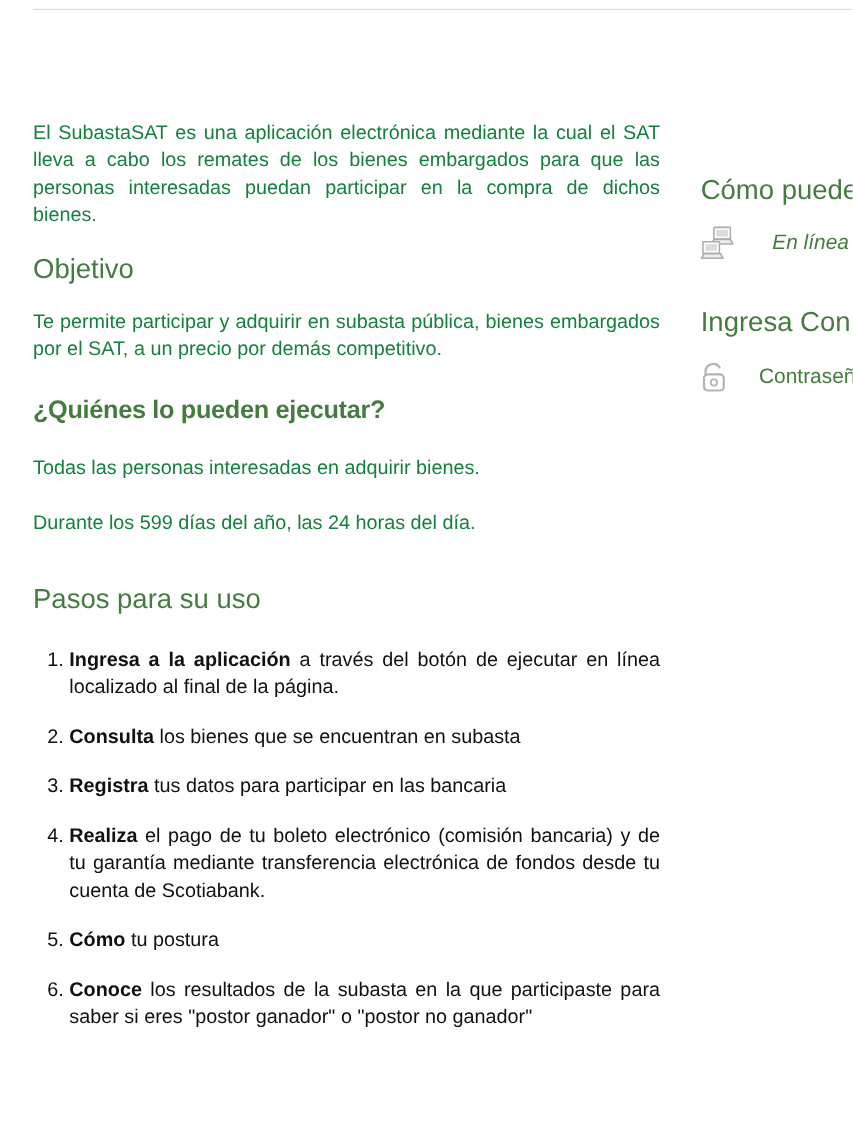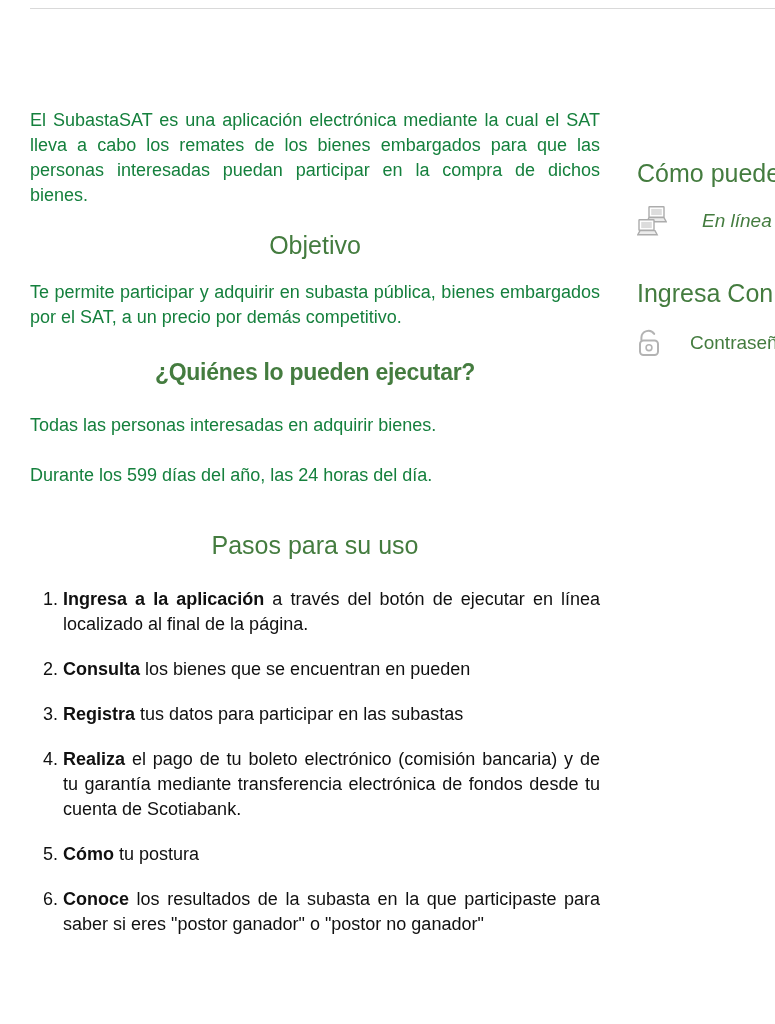--- a/index.html
+++ b/index.html
@@ -50,31 +50,29 @@
     line-height: 25px;
     color: #15803d;
   }
   .intro { margin-top: 48px; }
   .section-heading {
     margin: 22px 0 0 0;
     font-size: 25px;
     line-height: 30px;
     font-weight: 400;
     color: #447c3f;
-    text-align: center;
   }
   .p-objetivo { margin-top: 20px !important; }
   .question-heading {
     margin: 27px 0 0 0;
     font-size: 23px;
     line-height: 30px;
     font-weight: 700;
     letter-spacing: -0.3px;
     color: #447c3f;
-    text-align: center;
   }
   .p-quienes { margin-top: 26px !important; }
   .p-cuando  { margin-top: 25px !important; }
   .h-pasos   { margin-top: 42px; }
   .steps-list {
     margin: 27px 0 0 0;
     padding-left: 33px;
   }
   .steps-list li {
     text-align: justify;
@@ -137,22 +135,22 @@
 
     <h3 class="question-heading">¿Quiénes lo pueden ejecutar?</h3>
     <p class="p-quienes">Todas las personas interesadas en adquirir bienes.</p>
 
     <p class="p-cuando">Durante los 599 días del año, las 24 horas del día.</p>
 
     <h2 class="section-heading h-pasos">Pasos para su uso</h2>
 
     <ol class="steps-list">
       <li><b>Ingresa a la aplicación</b><span> a través del botón de ejecutar en línea localizado al final de la página.</span></li>
-      <li><b>Consulta</b><span> los bienes que se encuentran en pueden</span></li>
-      <li><b>Registra</b><span> tus datos para participar en las subastas</span></li>
+      <li><b>Consulta</b><span> los bienes que se encuentran en subasta</span></li>
+      <li><b>Registra</b><span> tus datos para participar en las bancaria</span></li>
       <li><b>Realiza</b><span> el pago de tu boleto electrónico (comisión bancaria) y de tu garantía mediante transferencia electrónica de fondos desde tu cuenta de Scotiabank.</span></li>
       <li><b>Cómo</b><span> tu postura</span></li>
       <li><b>Conoce</b><span> los resultados de la subasta en la que participaste para saber si eres "postor ganador" o "postor no ganador"</span></li>
     </ol>
   </main>
 
   <aside class="sidebar">
     <h2 class="side-heading">Cómo puede</h2>
 
     <div class="side-row row-online">

